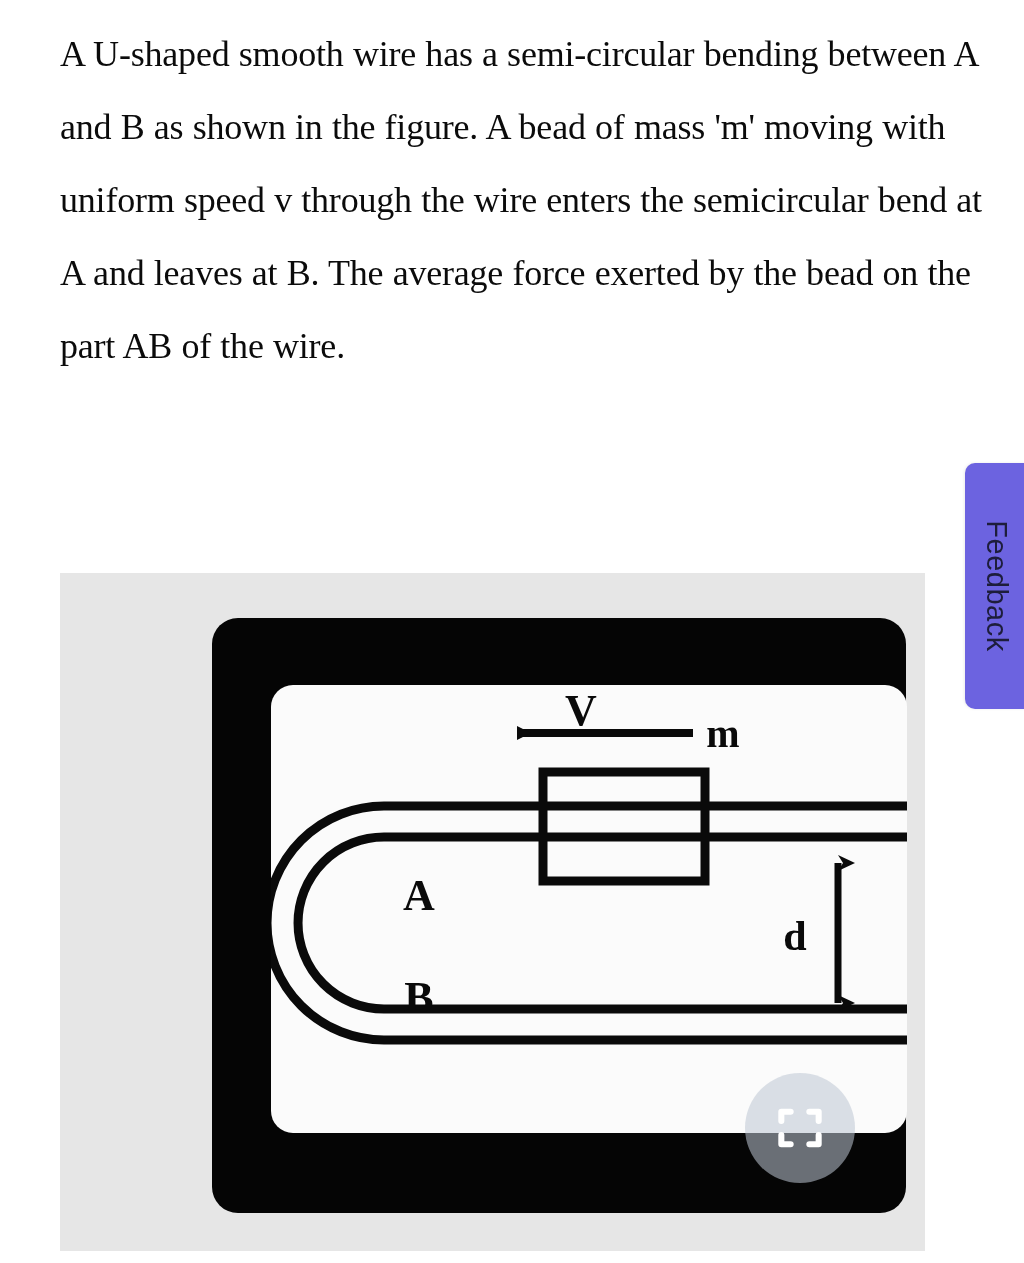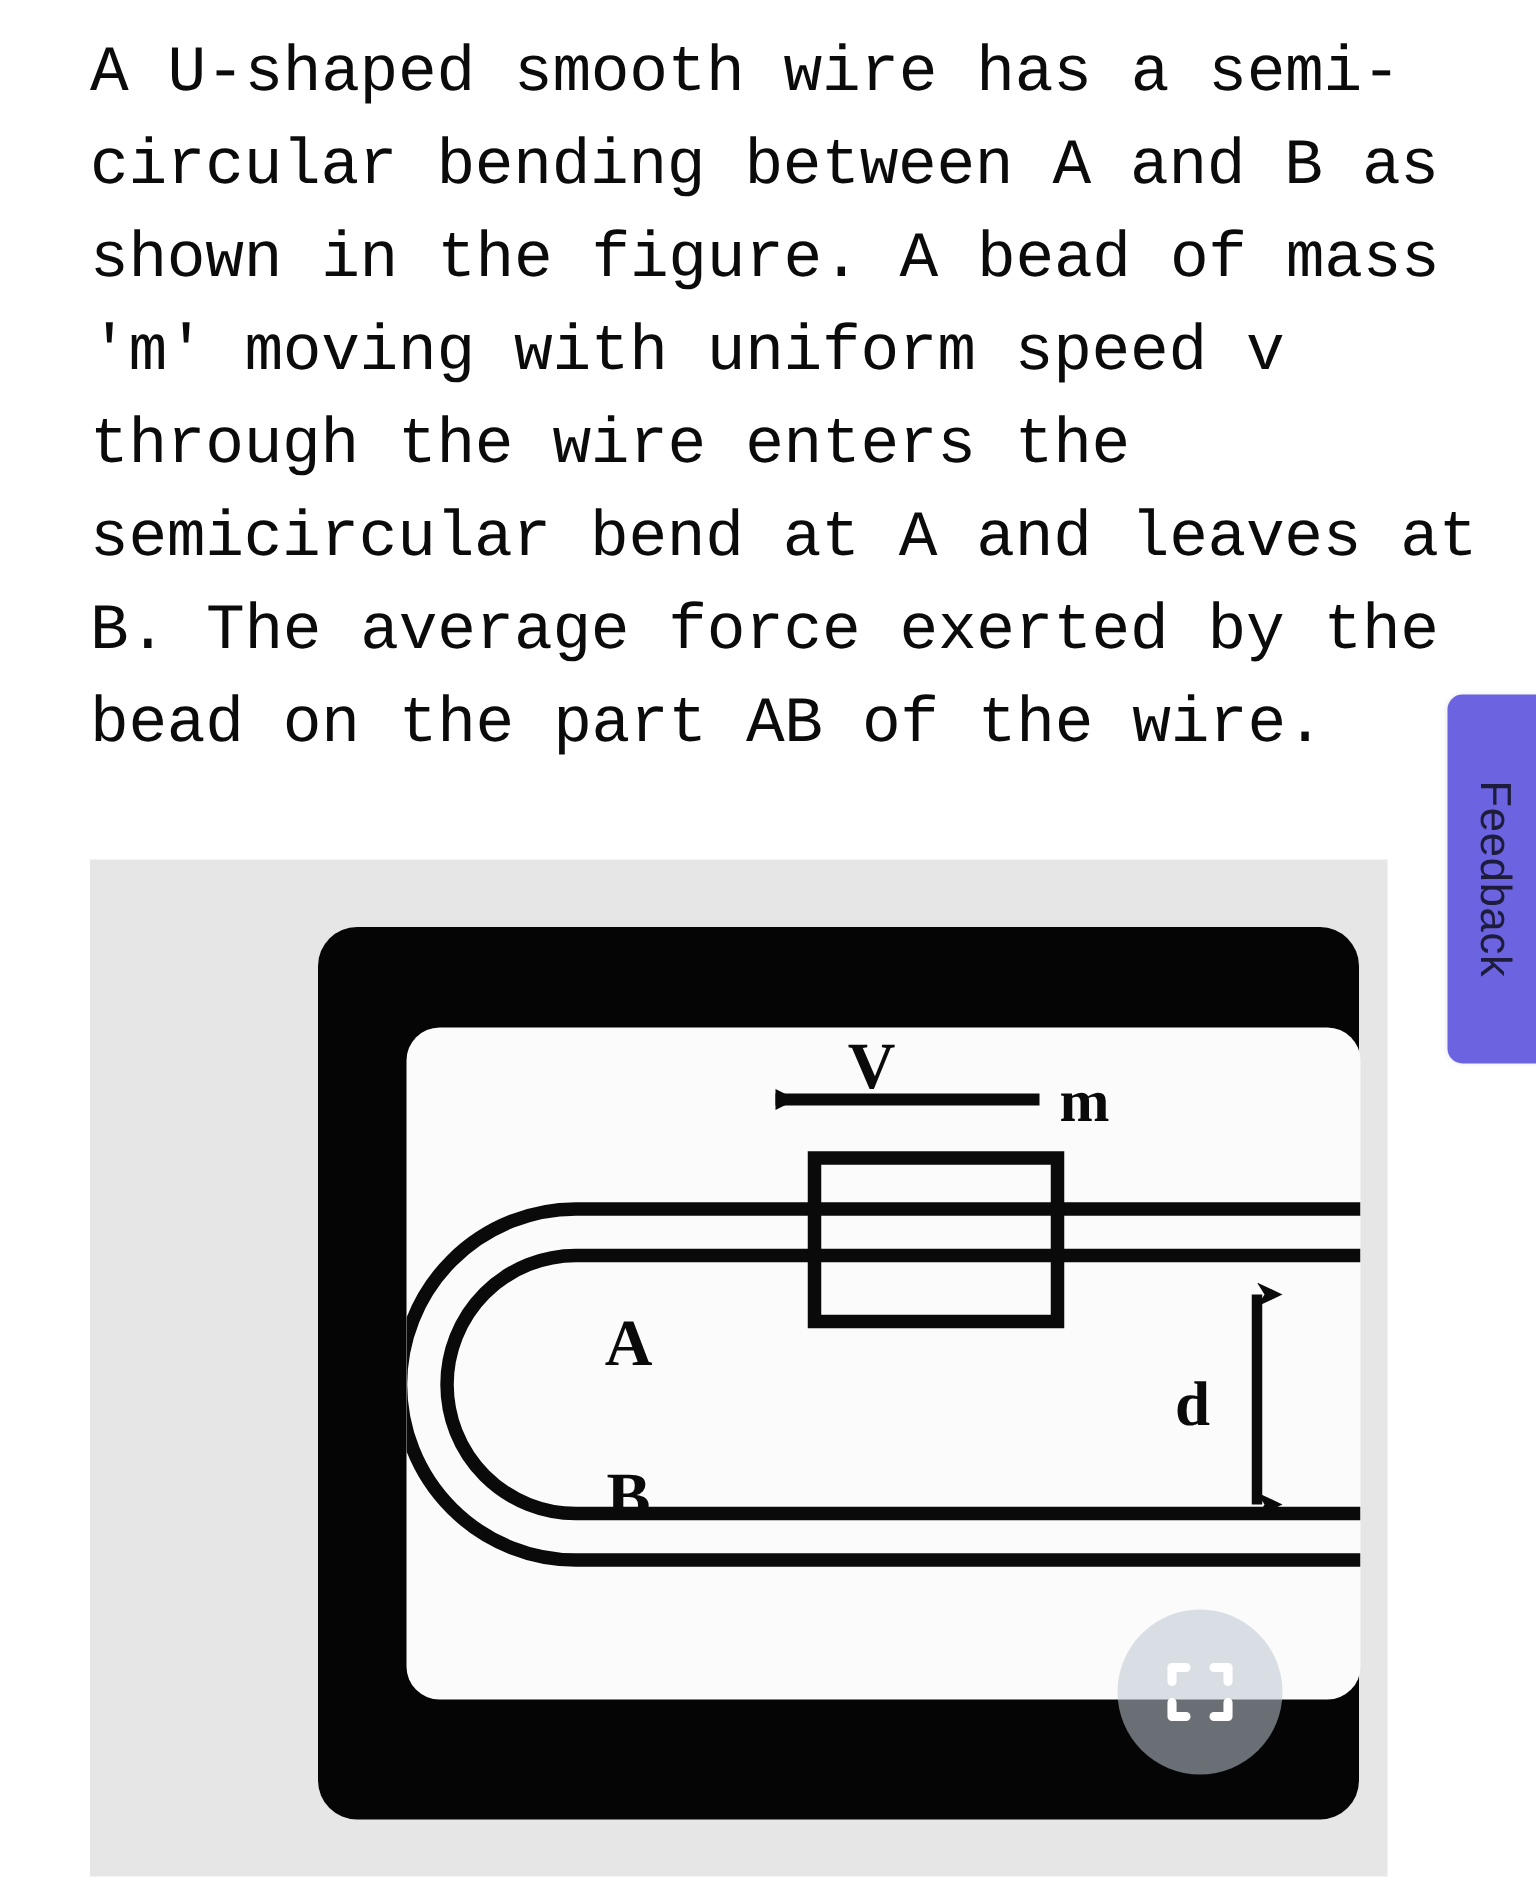--- a/index.html
+++ b/index.html
@@ -15,26 +15,25 @@
     font-family: "Liberation Serif", "DejaVu Serif", serif;
     -webkit-font-smoothing: antialiased;
   }
 
   
   #question-text {
     position: absolute;
     left: 60px;
     top: 18px;
     width: 930px;
-    font-size: 43px;
-    line-height: 62px;
+    font-size: 36px;
+    line-height: 73px;
     color: #0b0b0b;
     letter-spacing: -0.2px;
     word-spacing: 0.5px;
-    font-family: Liberation Mono, monospace;
   }
 
   
   #feedback-tab {
     position: absolute;
     left: 965px;
     top: 463px;
     width: 62px;
     height: 246px;
     background: #6c63e0;

